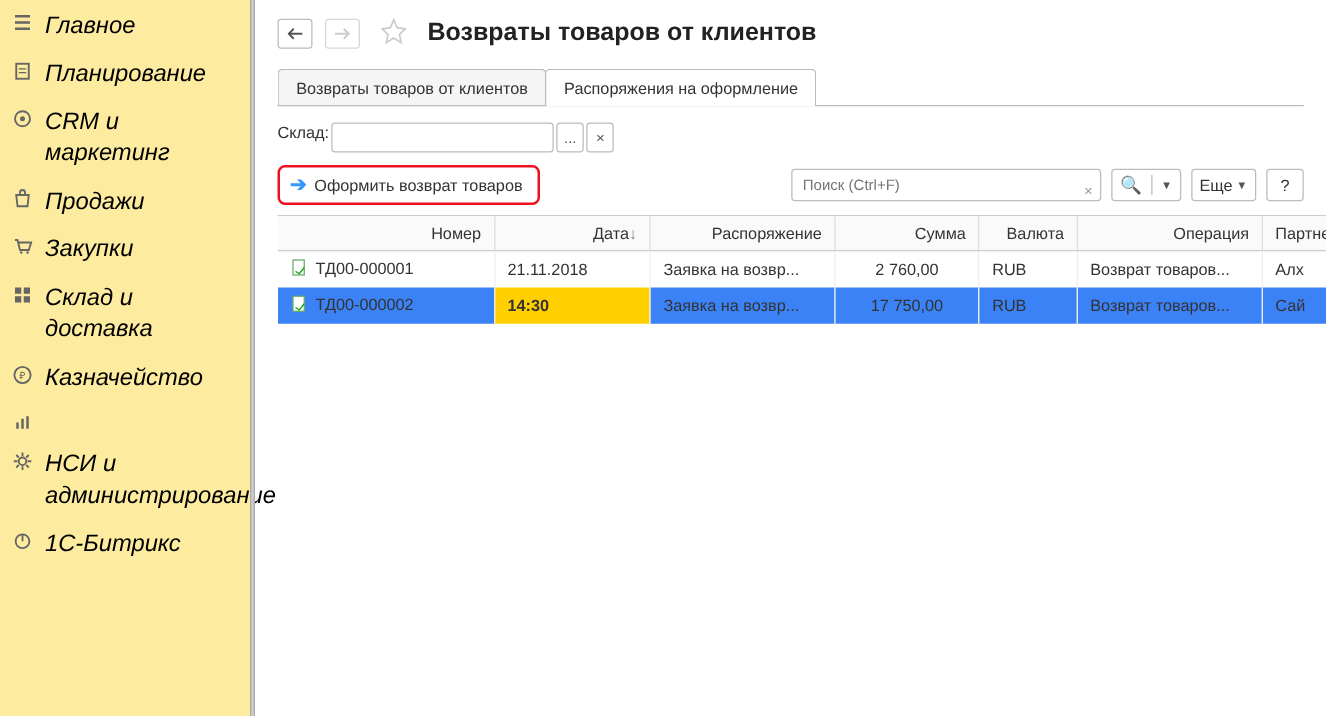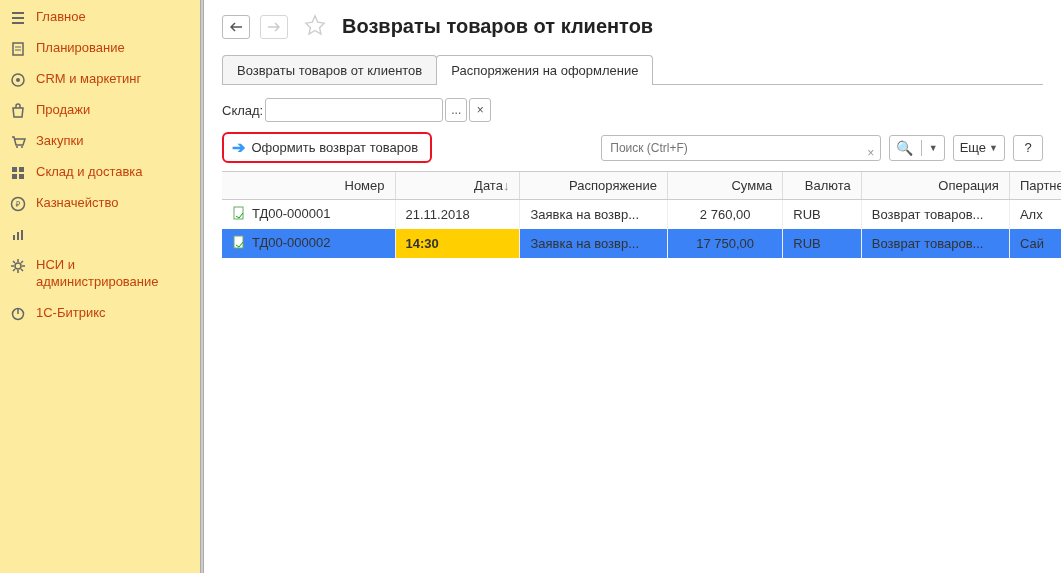--- a/index.html
+++ b/index.html
@@ -1,40 +1,40 @@
 <!DOCTYPE html>
 <html><head>
 <meta charset="utf-8">
 <style>
   * { box-sizing: border-box; margin: 0; padding: 0; }
   body { font-family: Arial, sans-serif; font-size: 13px; color: #333; background: #fff; width: 1061px; height: 573px; overflow: hidden; display: flex; }
   .sidebar { width: 200px; background: #fdeba0; height: 100%; flex-shrink: 0; padding-top: 2px; }
   .sidebar-item { display: flex; align-items: flex-start; padding: 7px 12px 7px 10px; cursor: pointer; gap: 10px; }
   .sidebar-icon { width: 16px; height: 16px; flex-shrink: 0; color: #666; display: flex; align-items: center; justify-content: center; margin-top: 1px; }
-  .sidebar-label { font-size: 13px; color: #c2410c; line-height: 1.3; }
+  .sidebar-label { font-size: 19px; color: #000000; line-height: 1.3; font-style: italic; }
   .divider { width: 4px; background: #ccc; height: 100%; flex-shrink: 0; border-left: 1px solid #aaa; border-right: 1px solid #aaa; }
   .main { flex: 1; height: 100%; display: flex; flex-direction: column; overflow: hidden; }
   .header { display: flex; align-items: center; padding: 14px 18px 10px 18px; gap: 10px; }
   .nav-btn { width: 28px; height: 24px; border: 1px solid #bbb; background: #fff; border-radius: 3px; display: flex; align-items: center; justify-content: center; cursor: pointer; }
   .nav-btn.disabled { opacity: .6; }
   .star-icon { width: 22px; color: #ccc; margin: 0 6px; }
   .page-title { font-size: 20px; font-weight: bold; color: #222; }
   .tabs { display: flex; margin: 6px 18px 0 18px; }
   .tab { padding: 7px 14px; border: 1px solid #bbb; border-bottom: none; background: #f5f5f5; cursor: pointer; border-top-left-radius: 4px; border-top-right-radius: 4px; position: relative; margin-right: -1px; font-size: 13px; }
   .tab.active { background: #fff; z-index: 2; }
   .tab-underline { height: 1px; background: #bbb; margin: 0 18px; position: relative; top: -1px; z-index: 1; }
-  .filter-row { display: flex; align-items: center; padding: 12px 18px 10px 18px; gap: 2px; }
+  .filter-row { display: flex; align-items: flex-start; padding: 12px 18px 10px 18px; gap: 2px; }
   .filter-label { font-size: 13px; }
   .filter-input { height: 24px; border: 1px solid #bbb; width: 178px; border-radius: 3px; padding: 0 6px; }
   .sq-btn { width: 22px; height: 24px; border: 1px solid #bbb; border-radius: 3px; background: #fff; display: flex; align-items: center; justify-content: center; cursor: pointer; font-size: 12px; color: #555; }
   .toolbar { display: flex; align-items: center; padding: 0 18px 8px 18px; gap: 8px; }
   .action-btn { display: flex; align-items: center; gap: 6px; padding: 4px 12px 4px 8px; border: 2px solid #e12; border-radius: 6px; background: #fff; cursor: pointer; }
   .action-btn .arrow { color: #3399ff; font-size: 16px; font-weight: bold; }
   .spacer { flex: 1; }
-  .search-box { position: relative; display: flex; align-items: flex-end; border: 1px solid #bbb; border-radius: 3px; height: 26px; width: 280px; }
+  .search-box { position: relative; display: flex; align-items: flex-end; border: 1px solid #bbb; border-radius: 3px; height: 26px; width: 248px; }
   .search-input { border: none; outline: none; padding: 0 24px 0 8px; width: 100%; height: 100%; background: transparent; font-size: 12px; }
   .search-clear { position: absolute; right: 6px; color: #999; font-size: 12px; cursor: pointer; }
   .tool-btn { height: 26px; border: 1px solid #bbb; border-radius: 3px; background: #fff; display: flex; align-items: center; justify-content: center; cursor: pointer; padding: 0 6px; gap: 3px; }
   .tool-btn .sep { width: 1px; height: 16px; background: #bbb; margin: 0 4px; }
   .tool-btn .caret { font-size: 9px; color: #555; }
   .table-wrap { flex: 1; overflow: auto; margin: 0 0 0 18px; border-top: 1px solid #ccc; }
   table { border-collapse: collapse; width: 100%; min-width: 860px; }
   th { text-align: right; font-weight: normal; padding: 6px 10px; border-bottom: 1px solid #ccc; border-right: 1px solid #ddd; background: #fafafa; font-size: 13px; white-space: nowrap; }
   th .sort-mark { float: right; color: #888; }
   td { padding: 6px 10px; border-right: 1px solid #eee; white-space: nowrap; font-size: 13px; }

